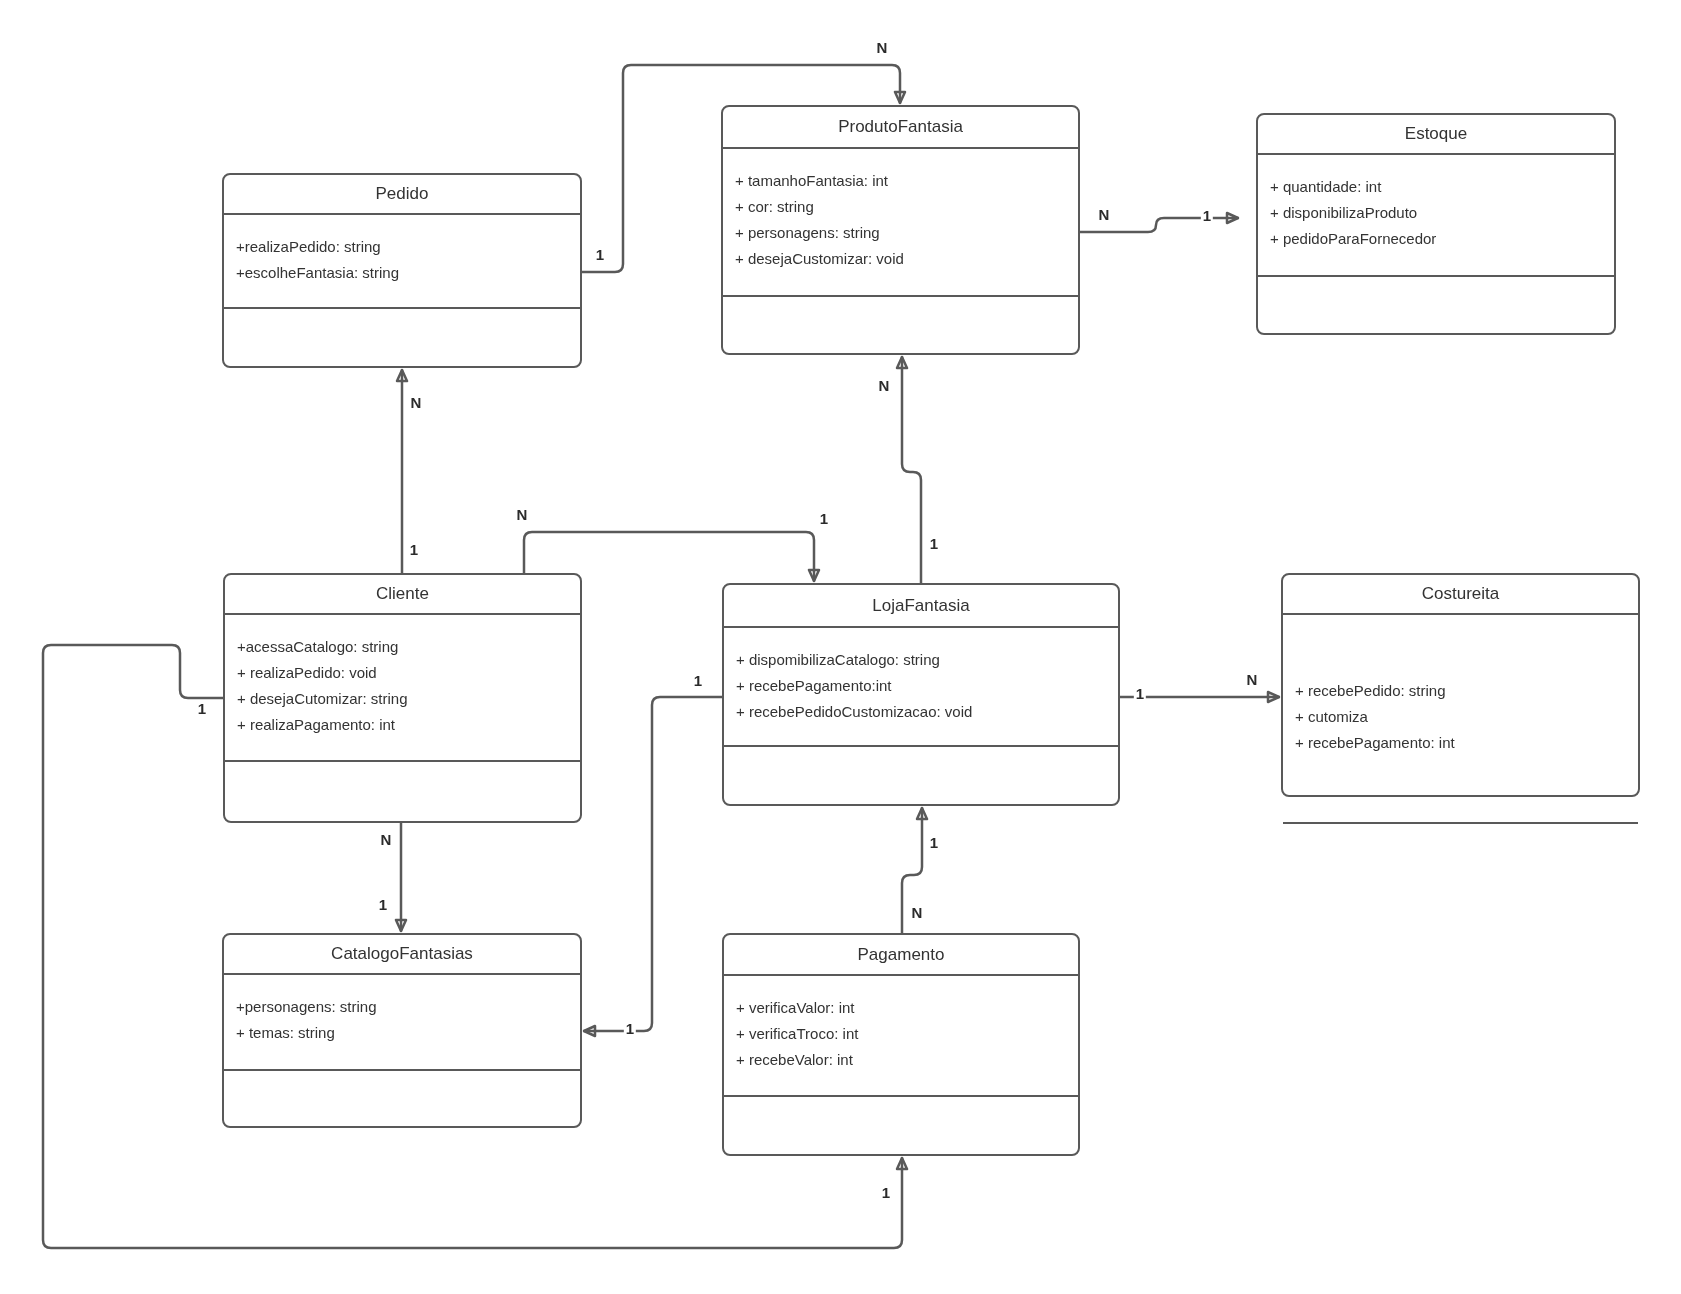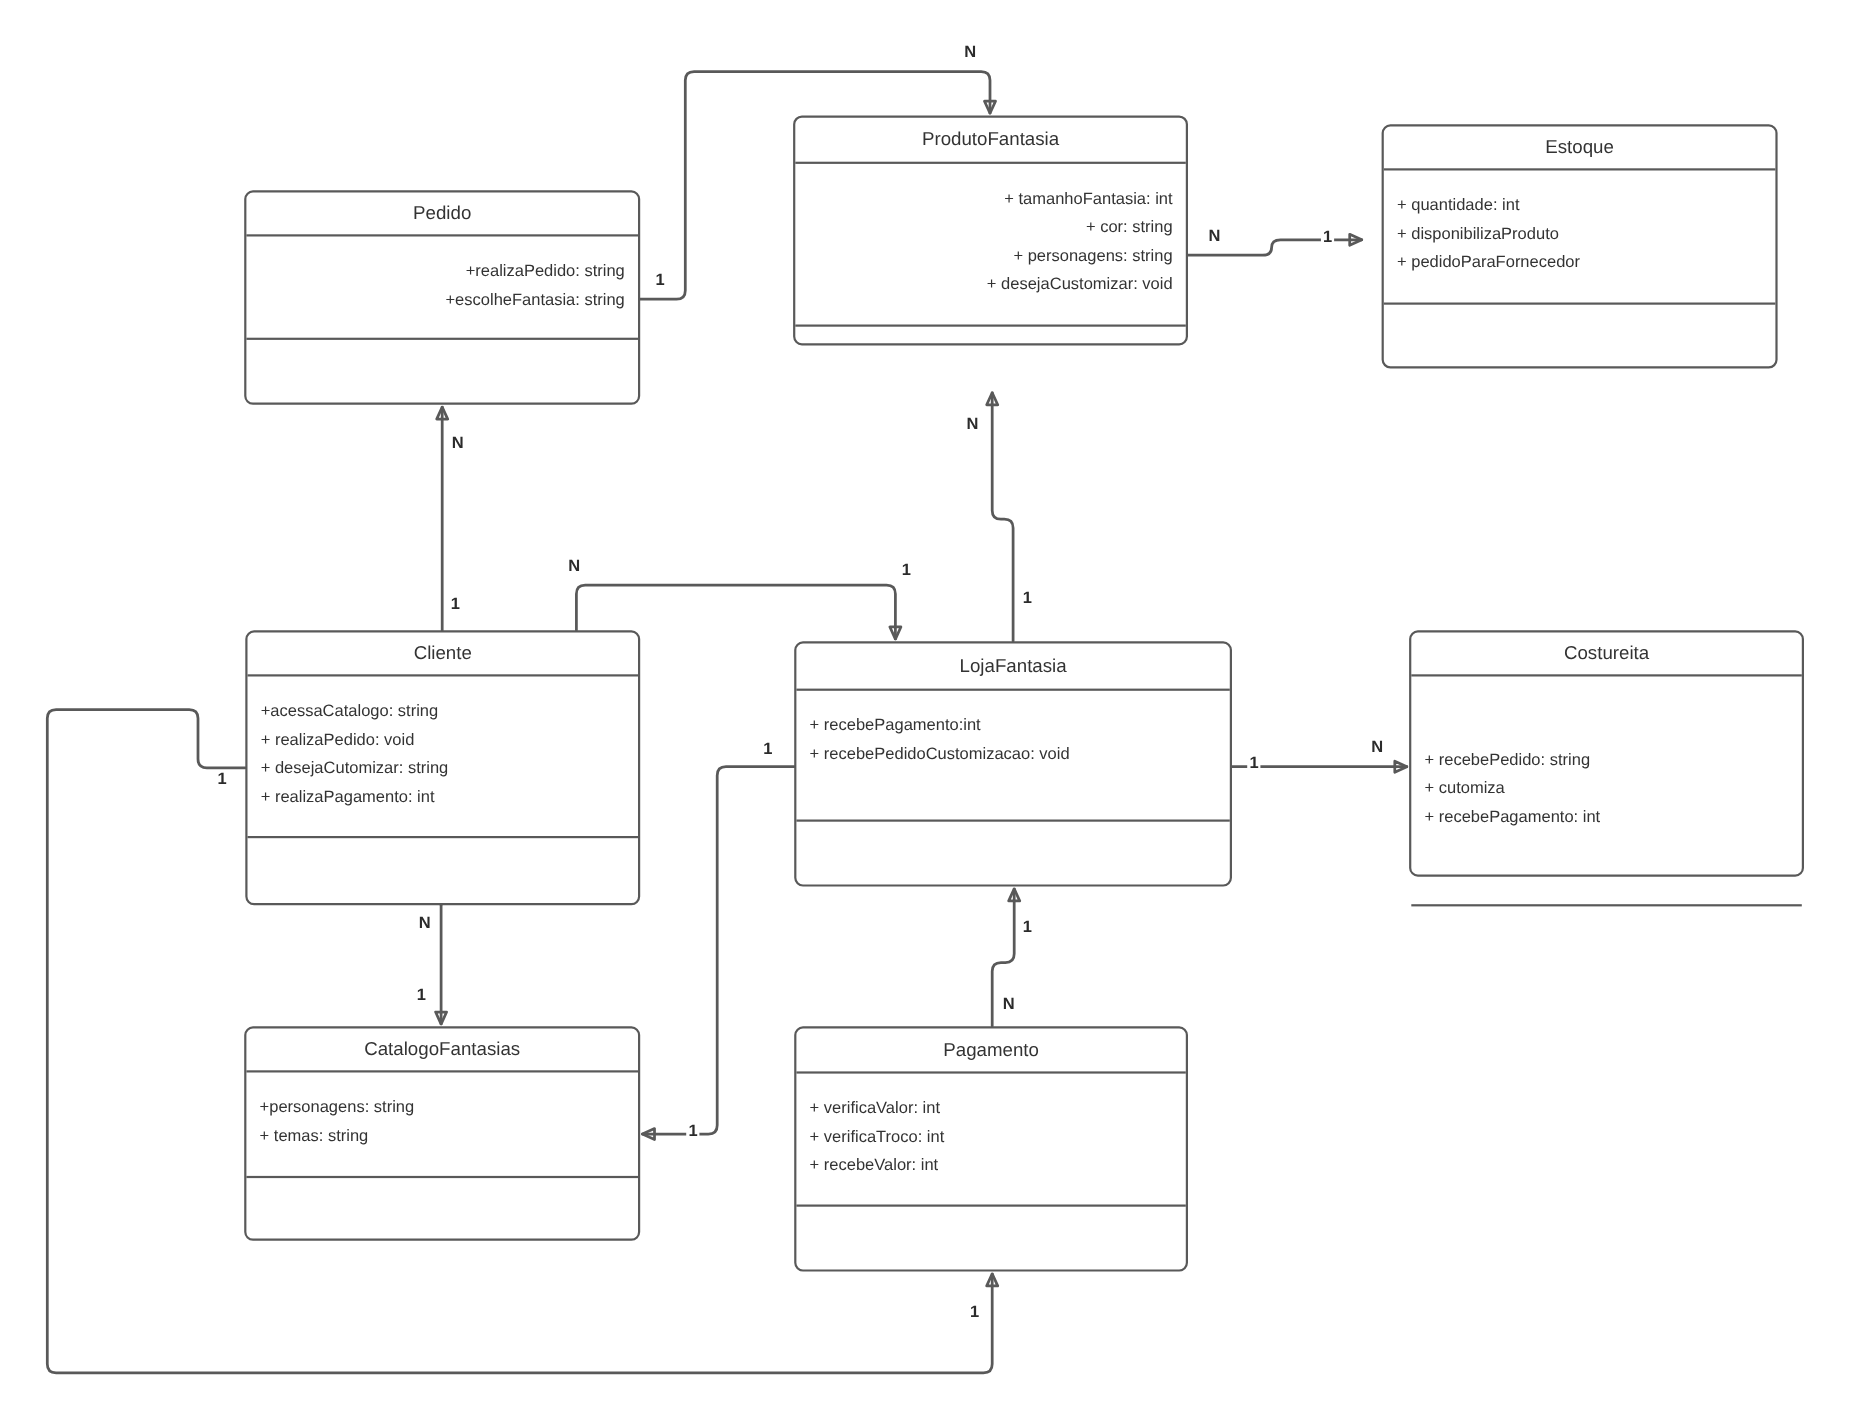--- a/index.html
+++ b/index.html
@@ -42,30 +42,30 @@
     <path marker-end="url(#arrow)" d="M 921 583 L 921 480 Q 921 472 913 472 L 910 472 Q 902 472 902 464 L 902 357"></path>
     <path marker-end="url(#arrow)" d="M 524 573 L 524 540 Q 524 532 532 532 L 806 532 Q 814 532 814 540 L 814 581"></path>
     <path marker-end="url(#arrow)" d="M 402 573 L 402 370"></path>
     <path marker-end="url(#arrow)" d="M 401 823 L 401 931"></path>
     <path marker-end="url(#arrow)" d="M 1120 697 L 1279 697"></path>
     <path marker-end="url(#arrow)" d="M 902 933 L 902 883 Q 902 875 910 875 L 914 875 Q 922 875 922 867 L 922 808"></path>
     <path marker-end="url(#arrow)" d="M 722 697 L 660 697 Q 652 697 652 705 L 652 1023 Q 652 1031 644 1031 L 584 1031"></path>
     <path marker-end="url(#arrow)" d="M 223 698 L 188 698 Q 180 698 180 690 L 180 653 Q 180 645 172 645 L 51 645 Q 43 645 43 653 L 43 1240 Q 43 1248 51 1248 L 894 1248 Q 902 1248 902 1240 L 902 1158"></path>
   </svg>
 
-  <div class="uml-class" style="left:222px;top:173px;width:360px;height:195px;text-align:right;">
+  <div class="uml-class" style="left:222px;top:173px;width:360px;height:195px;">
     <div class="uml-title" style="height:38px;">Pedido</div>
     <div class="uml-attrs" style="height:92px;">
       <div class="uml-attr">+realizaPedido: string</div>
       <div class="uml-attr">+escolheFantasia: string</div>
     </div>
     <div class="uml-empty"></div>
   </div>
 
-  <div class="uml-class" style="left:721px;top:105px;width:359px;height:209px;text-align:right;">
+  <div class="uml-class" style="left:721px;top:105px;width:359px;height:250px;">
     <div class="uml-title" style="height:40px;">ProdutoFantasia</div>
     <div class="uml-attrs" style="height:146px;">
       <div class="uml-attr">+ tamanhoFantasia: int</div>
       <div class="uml-attr">+ cor: string</div>
       <div class="uml-attr">+ personagens: string</div>
       <div class="uml-attr">+ desejaCustomizar: void</div>
     </div>
     <div class="uml-empty"></div>
   </div>
 
@@ -86,20 +86,21 @@
       <div class="uml-attr">+ realizaPedido: void</div>
       <div class="uml-attr">+ desejaCutomizar: string</div>
       <div class="uml-attr">+ realizaPagamento: int</div>
     </div>
     <div class="uml-empty"></div>
   </div>
 
   <div class="uml-class" style="left:722px;top:583px;width:398px;height:223px;">
     <div class="uml-title" style="height:41px;">LojaFantasia</div>
     <div class="uml-attrs" style="height:117px;">
+      <div class="uml-attr">+ dispomibilizaCatalogo: string</div>
       <div class="uml-attr">+ recebePagamento:int</div>
       <div class="uml-attr">+ recebePedidoCustomizacao: void</div>
     </div>
     <div class="uml-empty"></div>
   </div>
 
   <div class="uml-class" style="left:1281px;top:573px;width:359px;height:224px;gap:44px;">
     <div class="uml-title" style="height:38px;">Costureita</div>
     <div class="uml-attrs" style="height:119px;">
       <div class="uml-attr">+ recebePedido: string</div>

